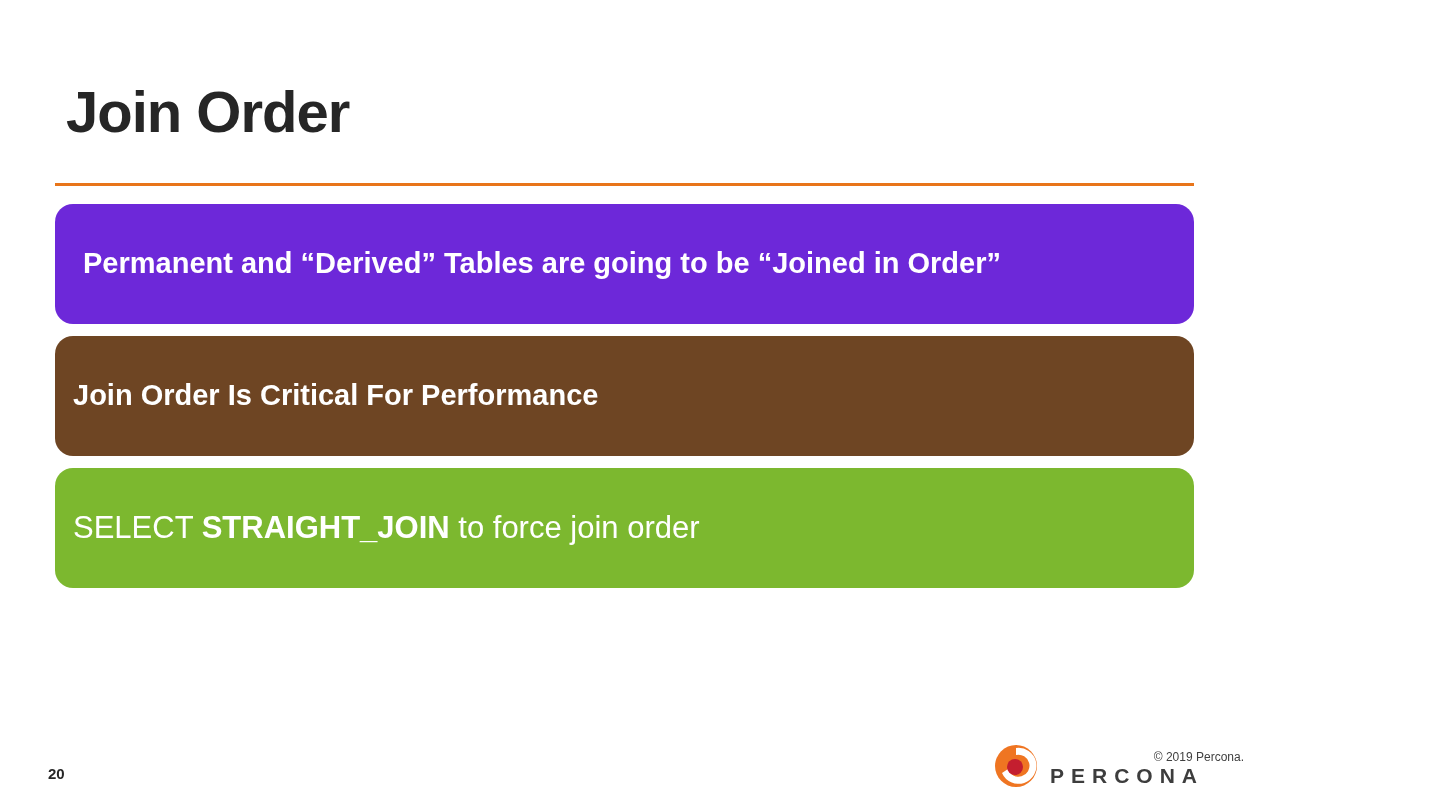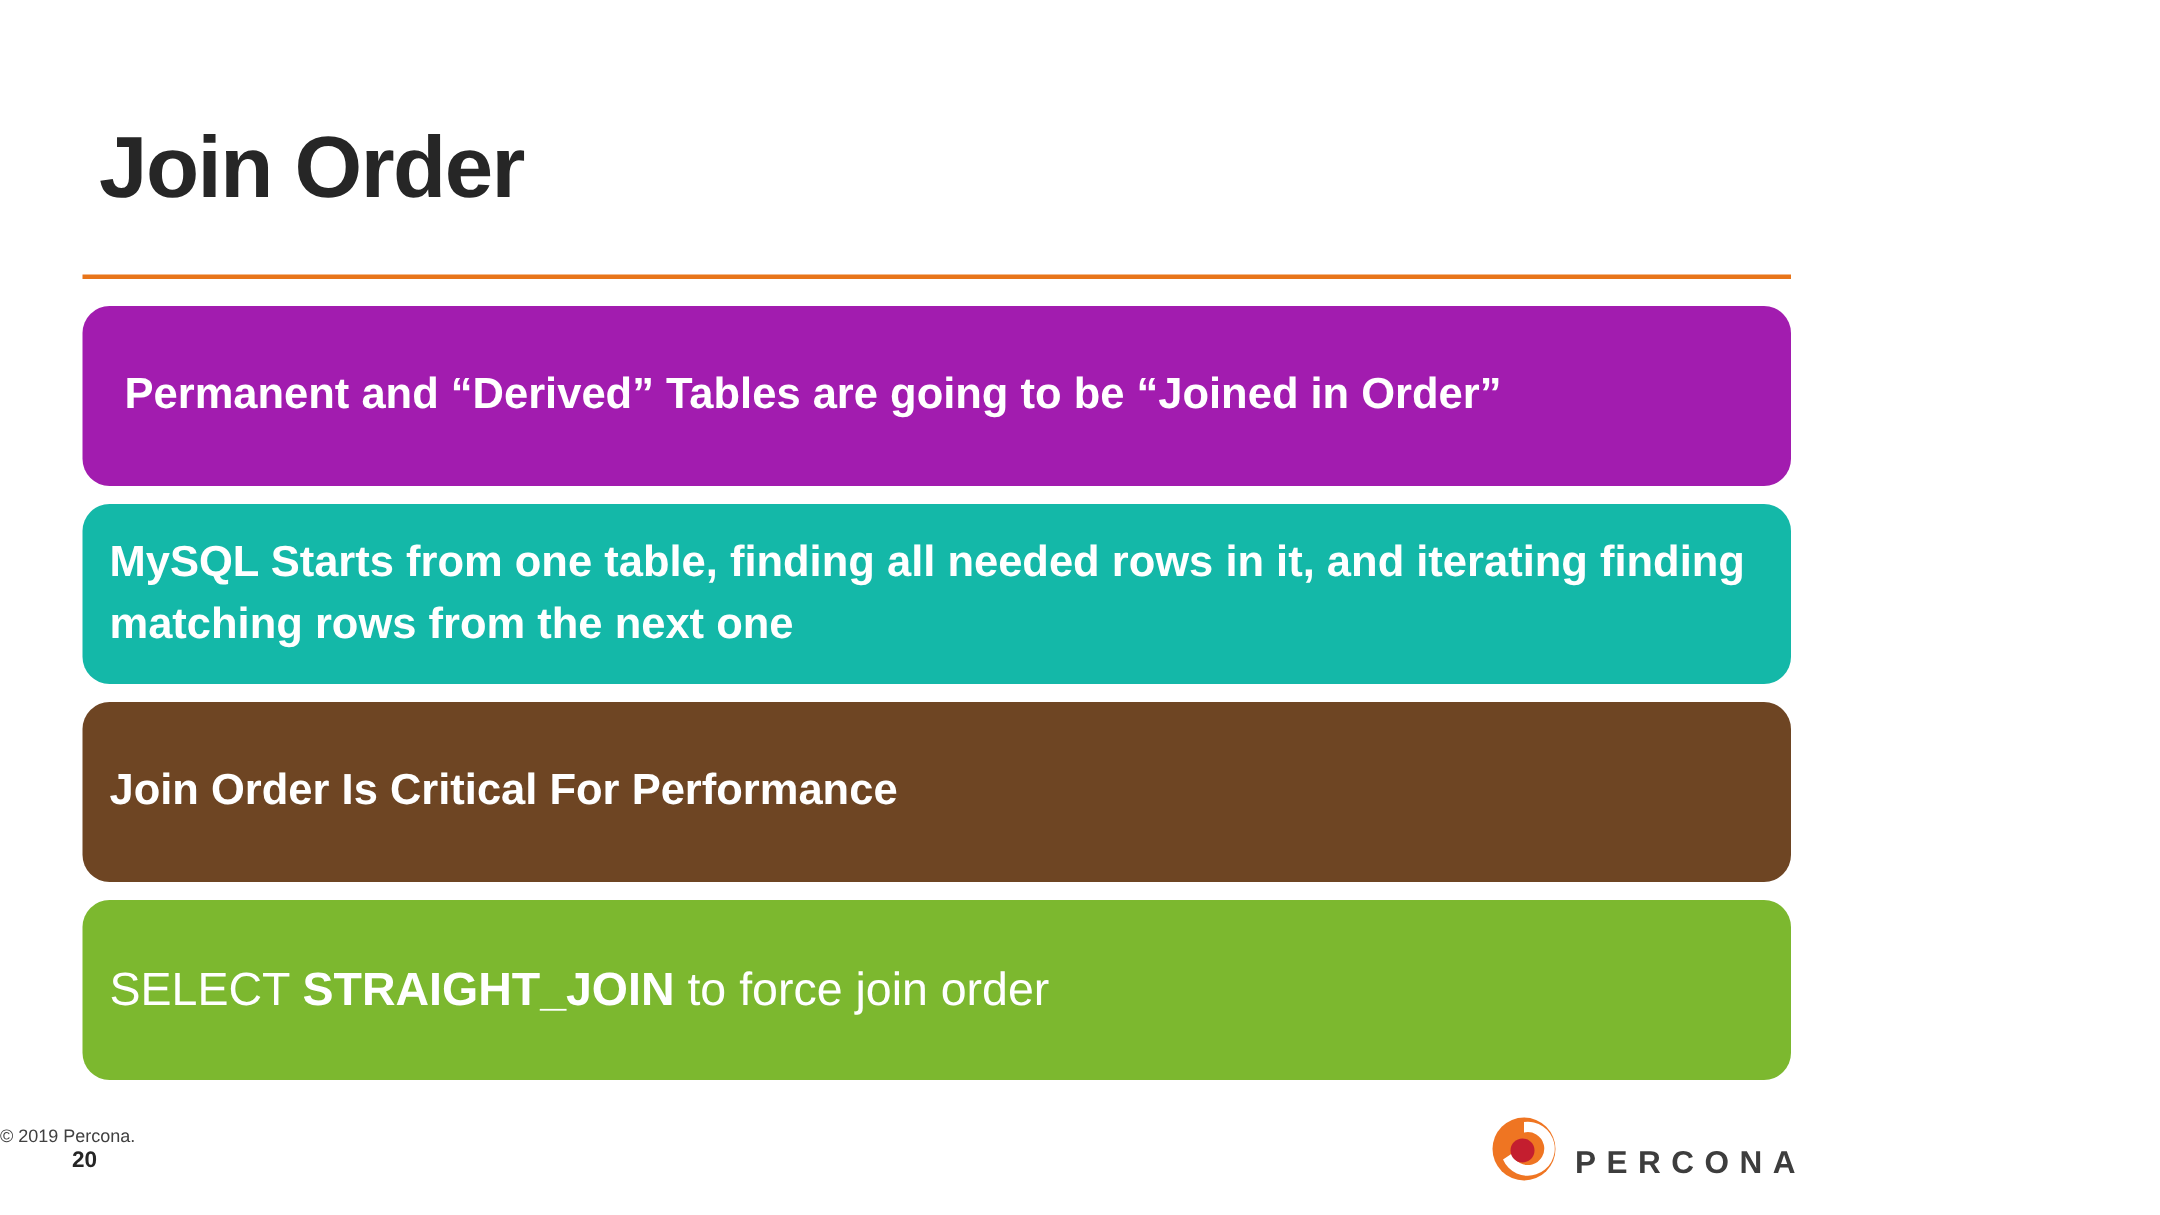--- a/index.html
+++ b/index.html
@@ -68,21 +68,21 @@
     bottom: 28px;
     font-size: 15px;
     font-weight: 700;
     color: #262626;
   }
   .footer-copyright {
     position: absolute;
     left: 0;
     right: 0;
     bottom: 46px;
-    text-align: left;
+    text-align: right;
     font-size: 12px;
     color: #404040;
   }
   .logo {
     position: absolute;
     right: 40px;
     bottom: 22px;
     display: flex;
     align-items: flex-end;
     gap: 12px;
@@ -98,27 +98,24 @@
 <body>
 
 <div class="slide">
 
   <h1 class="title">Join Order</h1>
 
   <div class="rule"></div>
 
   <div class="bars">
 
-    <div class="bar" style="background-color: #a21caf; padding-left: 28px;">
+    <div class="bar" style="background-color: #6d28d9; padding-left: 28px;">
       <span class="bar-text">Permanent and “Derived” Tables are going to be “Joined in Order”</span>
     </div>
 
-    <div class="bar" style="background-color: rgb(20, 184, 168);">
-      <span class="bar-text">MySQL Starts from one table, finding all needed rows in it, and iterating finding matching rows from the next one</span>
-    </div>
 
     <div class="bar" style="background-color: rgb(110, 69, 35);">
       <span class="bar-text">Join Order Is Critical For Performance</span>
     </div>
 
     <div class="bar light" style="background-color: rgb(124, 184, 47);">
       <span class="bar-text"><span>SELECT </span><b>STRAIGHT_JOIN</b><span> to force join order</span></span>
     </div>
 
   </div>

